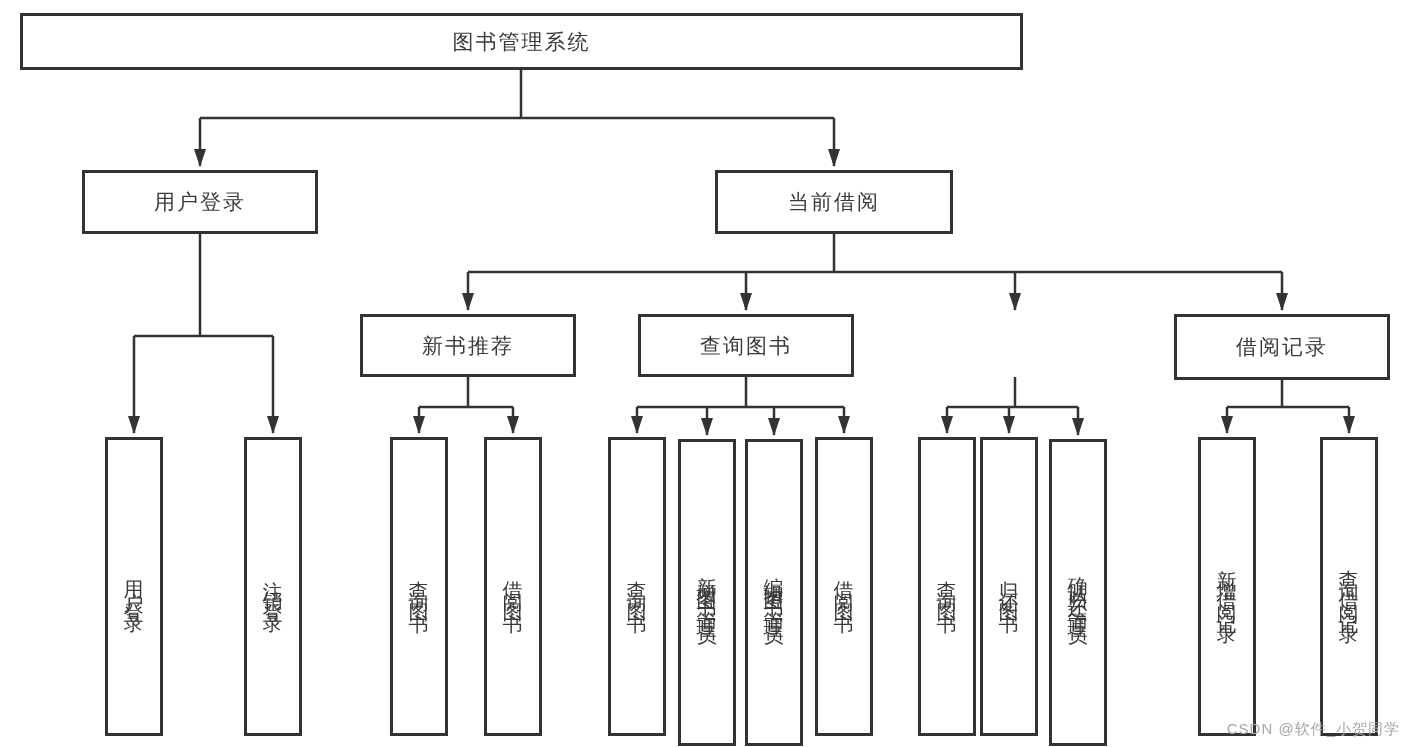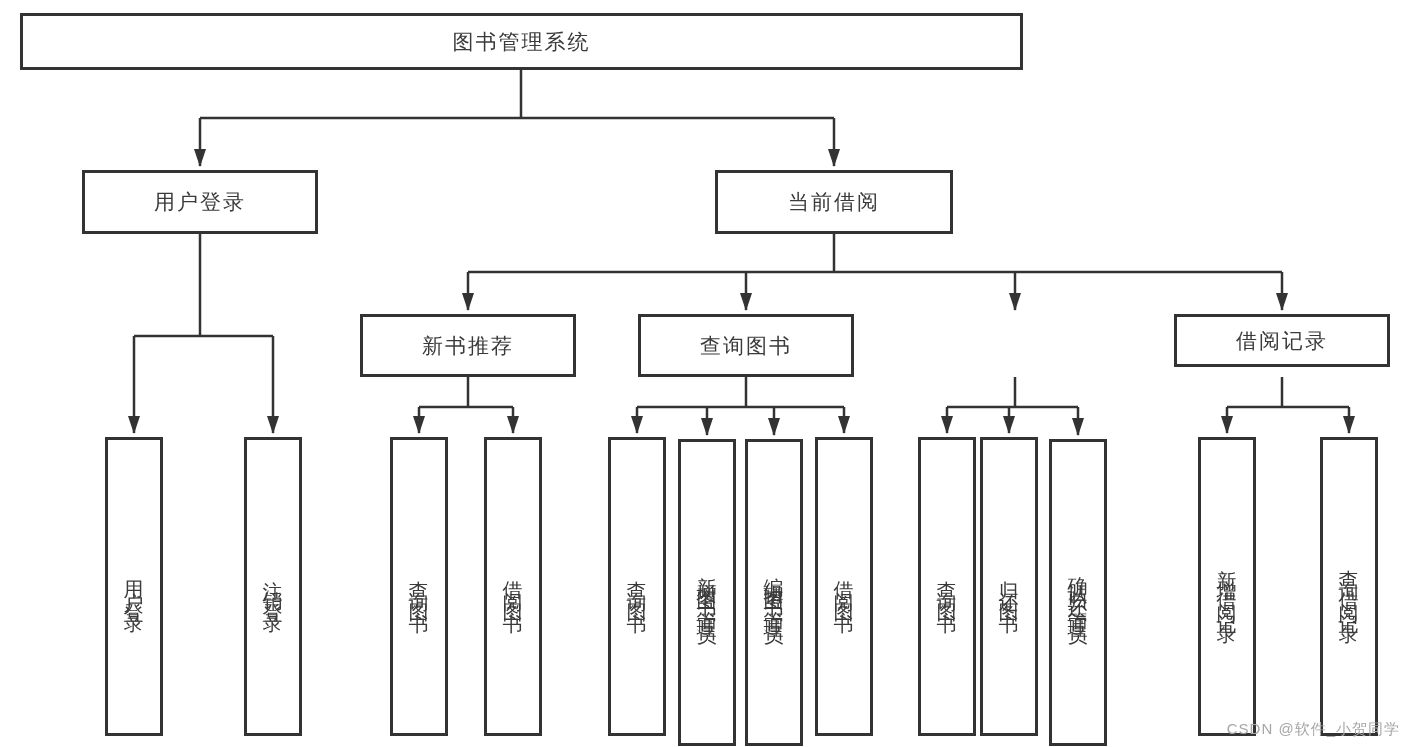--- a/index.html
+++ b/index.html
@@ -112,21 +112,21 @@
   <div class="box" style="left:715px;top:170px;width:238px;height:64px;">
     <span class="h-label">当前借阅</span>
   </div>
 
   <div class="box" style="left:360px;top:314px;width:216px;height:63px;">
     <span class="h-label">新书推荐</span>
   </div>
   <div class="box" style="left:638px;top:314px;width:216px;height:63px;">
     <span class="h-label">查询图书</span>
   </div>
-  <div class="box" style="left:1174px;top:314px;width:216px;height:53px;">
+  <div class="box" style="left:1174px;top:314px;width:216px;height:66px;">
     <span class="h-label">借阅记录</span>
   </div>
 
   <div class="box leaf" style="left:105px;">
     <span class="vtext">用户登录</span>
   </div>
   <div class="box leaf" style="left:244px;">
     <span class="vtext">注销登录</span>
   </div>
 

